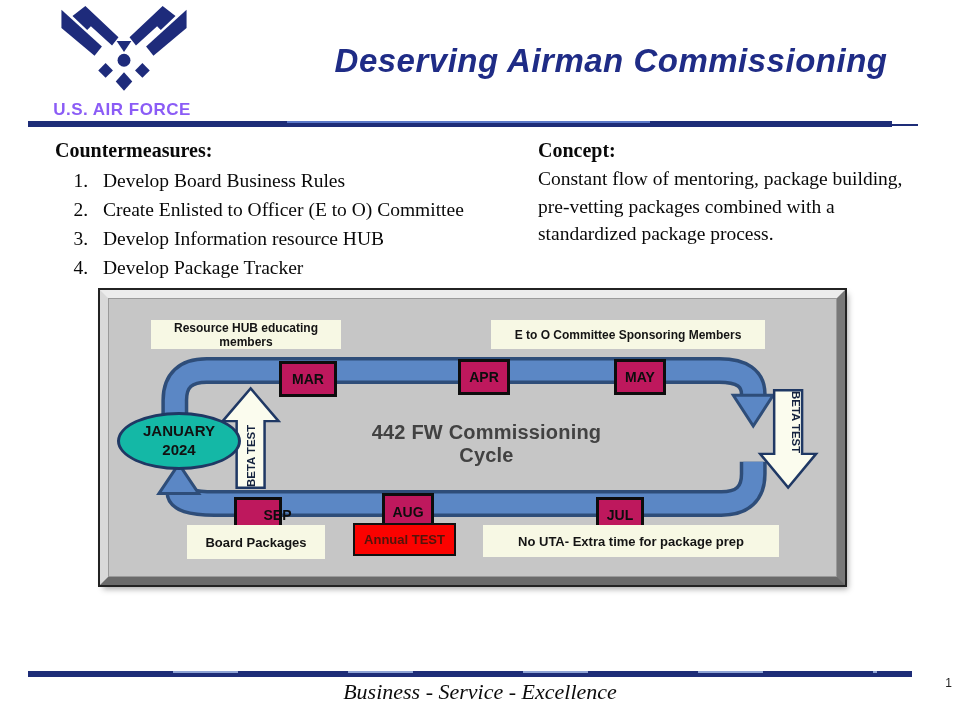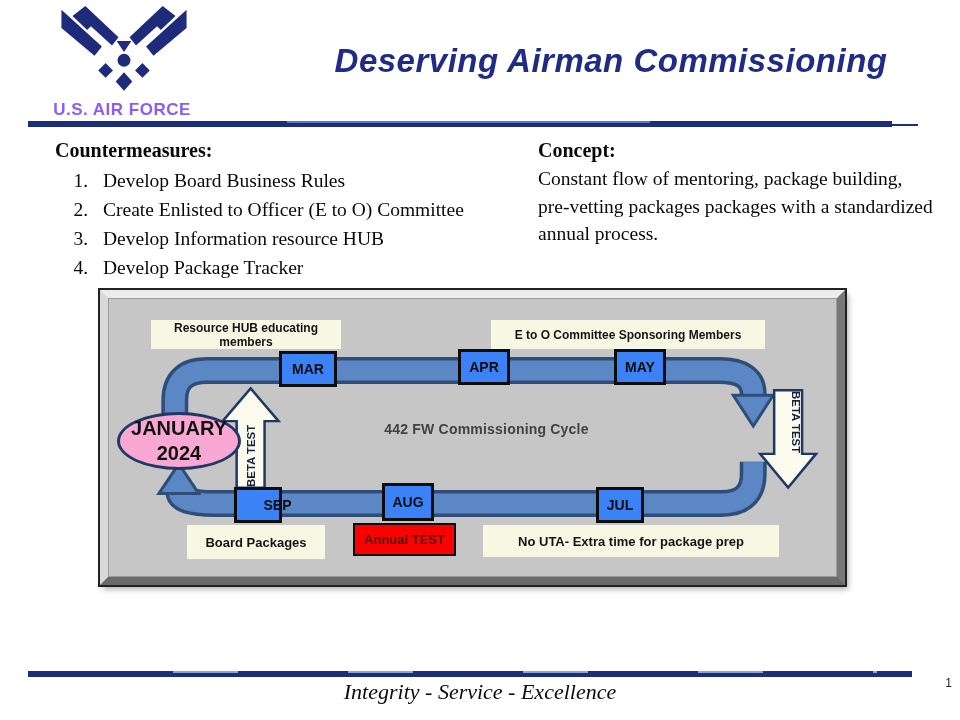--- a/index.html
+++ b/index.html
@@ -28,28 +28,28 @@
 
   
   .panel{position:absolute;left:100px;top:290px;width:745px;height:295px;box-sizing:border-box;
          background:#c6c6c6;border:8px solid;border-color:#ececec #787878 #6a6a6a #d9d9d9;
          outline:2px solid #222;box-shadow:3px 4px 6px rgba(0,0,0,.35);}
   .panel-inner{position:absolute;inset:0;border:1px solid #9a9a9a;}
   .band-svg{position:absolute;left:0;top:0;width:100%;height:100%;}
 
   .flow-label{position:absolute;background:#f7f8e4;color:#141414;font-weight:bold;font-size:12px;
               text-align:center;display:flex;align-items:center;justify-content:center;}
-  .month{position:absolute;box-sizing:border-box;background:#3b82f6;border:3px solid #0d0d0d;
-         color:#0d0d0d;font-weight:bold;font-size:14px;display:flex;align-items:center;justify-content:center;}
+  .month{position:absolute;box-sizing:border-box;background:#be185d;border:3px solid #0d0d0d;
+         color:#0d0d0d;font-weight:bold;font-size:14px;display:flex;align-items:center;justify-content:center;margin-top:10px;}
   .start-node{position:absolute;left:8px;top:113px;width:124px;height:58px;box-sizing:border-box;
-              background:#f9a8d4;border:3px solid #1f3864;border-radius:50%;
+              background:#14b8a6;border:3px solid #1f3864;border-radius:50%;
               display:flex;flex-direction:column;align-items:center;justify-content:center;
-              font-weight:bold;font-size:20px;color:#111;line-height:1.25;}
+              font-weight:bold;font-size:15px;color:#111;line-height:1.25;}
   .cycle-title{position:absolute;left:235px;top:122px;width:285px;text-align:center;
-               font-weight:bold;font-size:14px;color:#424242;letter-spacing:.2px;}
+               font-weight:bold;font-size:20px;color:#424242;letter-spacing:.2px;}
   .dacb{position:absolute;box-sizing:border-box;background:#fb0200;border:2px solid #101010;
         color:#51150b;font-weight:bold;font-size:13px;display:flex;align-items:center;justify-content:center;}
 
   
   .footer-line{position:absolute;left:28px;top:671px;width:884px;height:6px;background:#1e2d78;}
   .footer-line::after{content:"";position:absolute;left:4%;top:0;width:92%;height:2px;
         background:repeating-linear-gradient(90deg,transparent 0 110px,#8fa4d6 110px 175px);}
   .motto{position:absolute;left:0;top:679px;width:960px;text-align:center;
          font-family:"Liberation Serif",serif;font-style:italic;font-size:22px;color:#0c0c0c;}
   .page-num{position:absolute;left:928px;top:676px;width:24px;text-align:right;
@@ -83,21 +83,21 @@
     <ol>
       <li>Develop Board Business Rules</li>
       <li>Create Enlisted to Officer (E to O) Committee</li>
       <li>Develop Information resource HUB</li>
       <li>Develop Package Tracker</li>
     </ol>
   </div>
 
   <div id="concept" class="textblock">
     <div class="tb-heading">Concept:</div>
-    <div class="tb-body">Constant flow of mentoring, package building, pre-vetting packages packages with a standardized annual process.</div>
+    <div class="tb-body">Constant flow of mentoring, package building, pre-vetting packages combined with a standardized package process.</div>
   </div>
 
   <div class="panel">
     <div class="panel-inner">
 
       <svg class="band-svg" viewBox="0 0 729 279" preserveAspectRatio="none">
 
         <path d="M 66,122 L 66,102 Q 66,72 98,72 L 612,72 Q 646,72 646,96 L 646,98" fill="none" stroke="#2e4d79" stroke-width="27"></path>
         <path d="M 66,122 L 66,102 Q 66,72 98,72 L 612,72 Q 646,72 646,96 L 646,98" fill="none" stroke="#5b87c5" stroke-width="20"></path>
         <polygon points="626,97 666,97 646,128" fill="#5b87c5" stroke="#2e4d79" stroke-width="3"></polygon>
@@ -131,16 +131,16 @@
 
       <div class="cycle-title">442 FW Commissioning Cycle</div>
 
       <div class="flow-label" style="left:78px;top:226px;width:138px;height:34px;font-size:13px;">Board Packages</div>
       <div class="dacb" style="left:244px;top:224px;width:103px;height:33px;">Annual TEST</div>
       <div class="flow-label" style="left:374px;top:226px;width:296px;height:32px;font-size:13px;">No UTA- Extra time for package prep</div>
     </div>
   </div>
 
   <div class="footer-line"></div>
-  <div class="motto">Integrity - Service - Excellence</div>
+  <div class="motto">Business - Service - Excellence</div>
   <div class="page-num">1</div>
 
 </div>
 
 </body></html>

